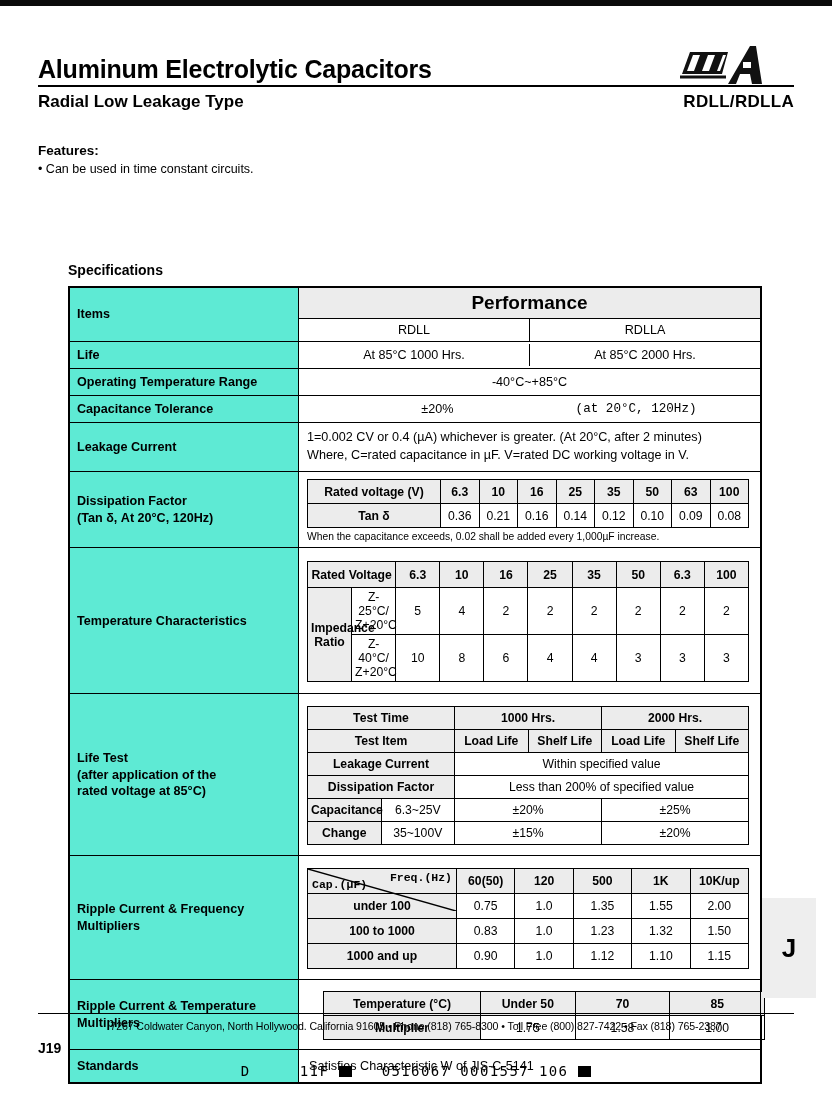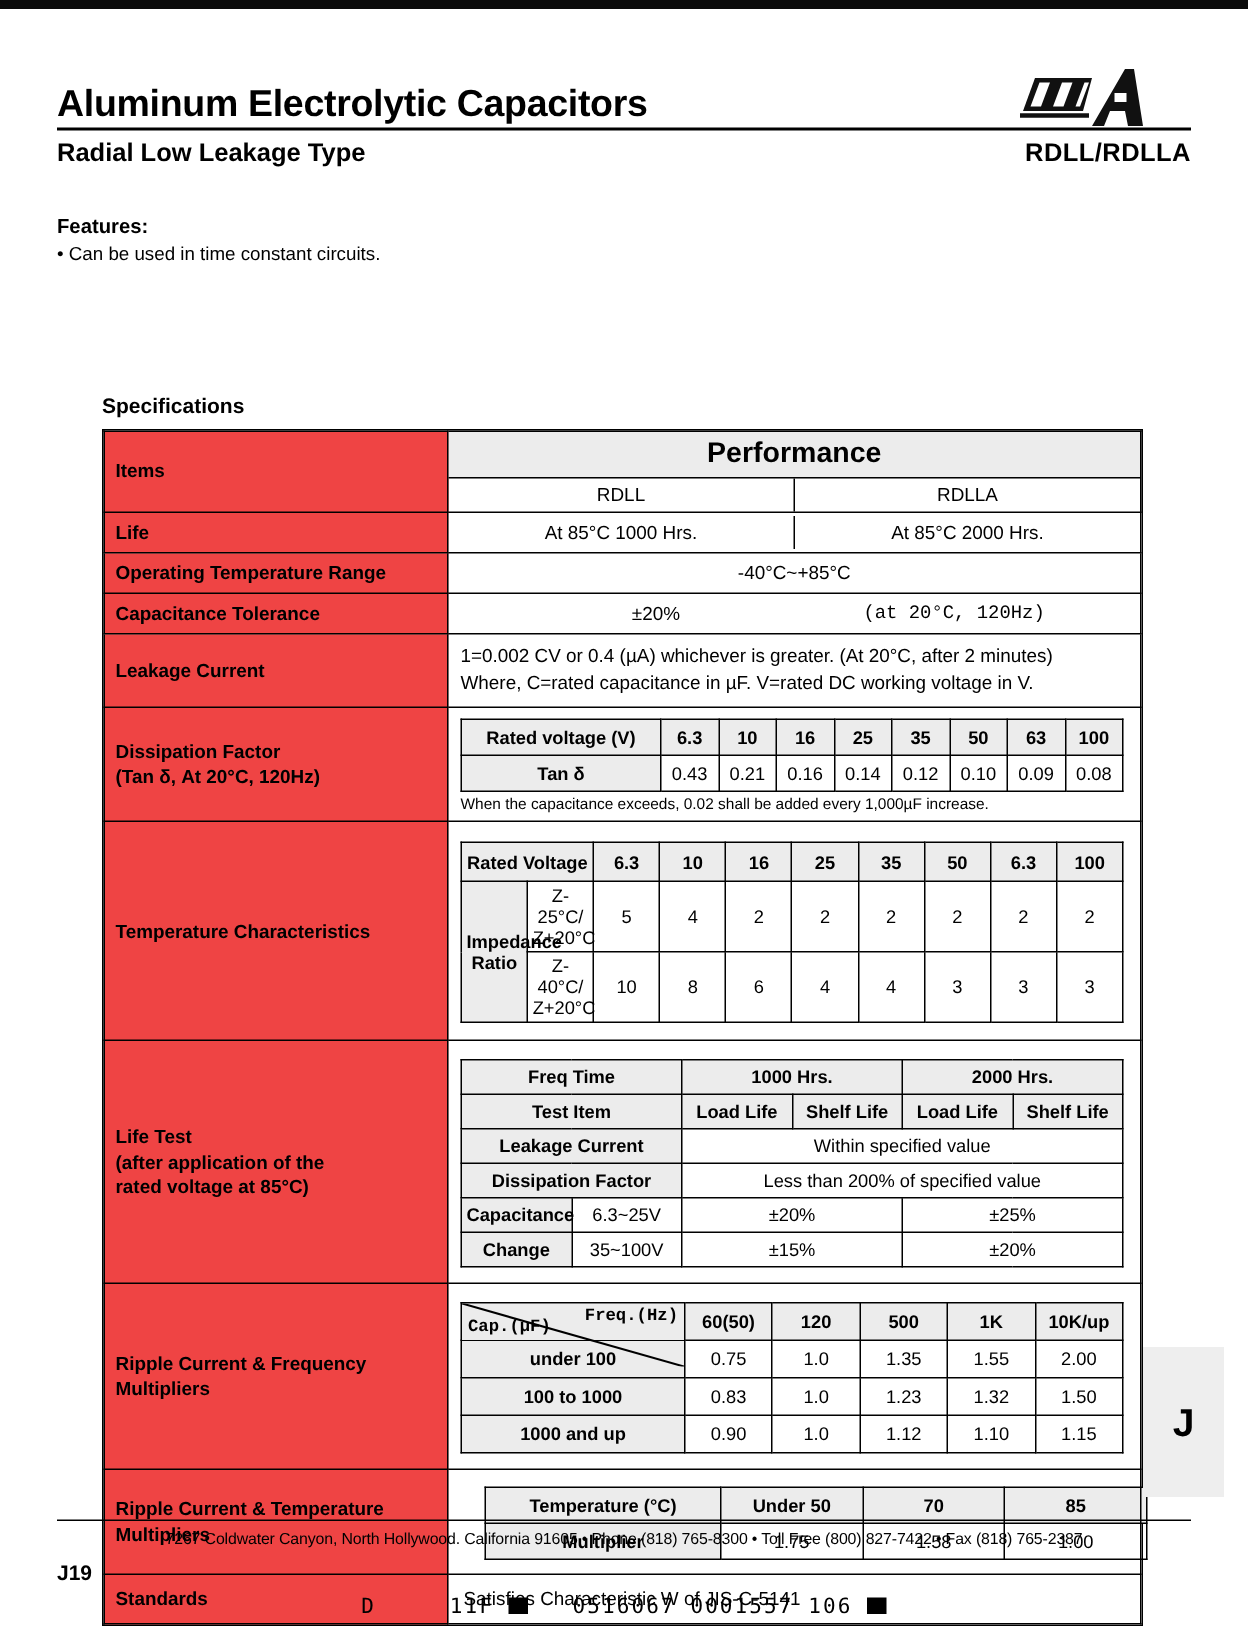--- a/index.html
+++ b/index.html
@@ -69,21 +69,21 @@
     border-collapse:collapse; width:100%;
     table-layout:fixed;
   }
   table.spec > tbody > tr > td{
     border:1.3px solid #000;
     padding:0;
     vertical-align:middle;
   }
   .lbl{
     width:214px;
-    background:#ef4444;
+    background:#5eead4;
     font-size:12.6px; font-weight:bold;
     padding:5px 7px !important;
     line-height:1.28;
   }
   .val{
     background:#ffffff;
     font-size:12.6px;
     padding:5px 8px !important;
   }
   .val.center{ text-align:center; }
@@ -298,21 +298,21 @@
                     <td class="hd">10</td>
                     <td class="hd">16</td>
                     <td class="hd">25</td>
                     <td class="hd">35</td>
                     <td class="hd">50</td>
                     <td class="hd">63</td>
                     <td class="hd">100</td>
                   </tr>
                   <tr>
                     <td class="hd c0">Tan δ</td>
-                    <td>0.43</td>
+                    <td>0.36</td>
                     <td>0.21</td>
                     <td>0.16</td>
                     <td>0.14</td>
                     <td>0.12</td>
                     <td>0.10</td>
                     <td>0.09</td>
                     <td>0.08</td>
                   </tr>
                 </tbody>
               </table>
@@ -374,21 +374,21 @@
           <td class="lbl">
             <div>Life Test</div>
             <div>(after application of the</div>
             <div>rated voltage at 85°C)</div>
           </td>
           <td class="val" style="padding:0 !important;">
             <div class="pad">
               <table class="sub lt-sub">
                 <tbody>
                   <tr>
-                    <td class="hd" colspan="2" style="width:140px">Freq Time</td>
+                    <td class="hd" colspan="2" style="width:140px">Test Time</td>
                     <td class="hd" colspan="2">1000 Hrs.</td>
                     <td class="hd" colspan="2">2000 Hrs.</td>
                   </tr>
                   <tr>
                     <td class="hd" colspan="2">Test Item</td>
                     <td class="hd">Load Life</td>
                     <td class="hd">Shelf Life</td>
                     <td class="hd">Load Life</td>
                     <td class="hd">Shelf Life</td>
                   </tr>

